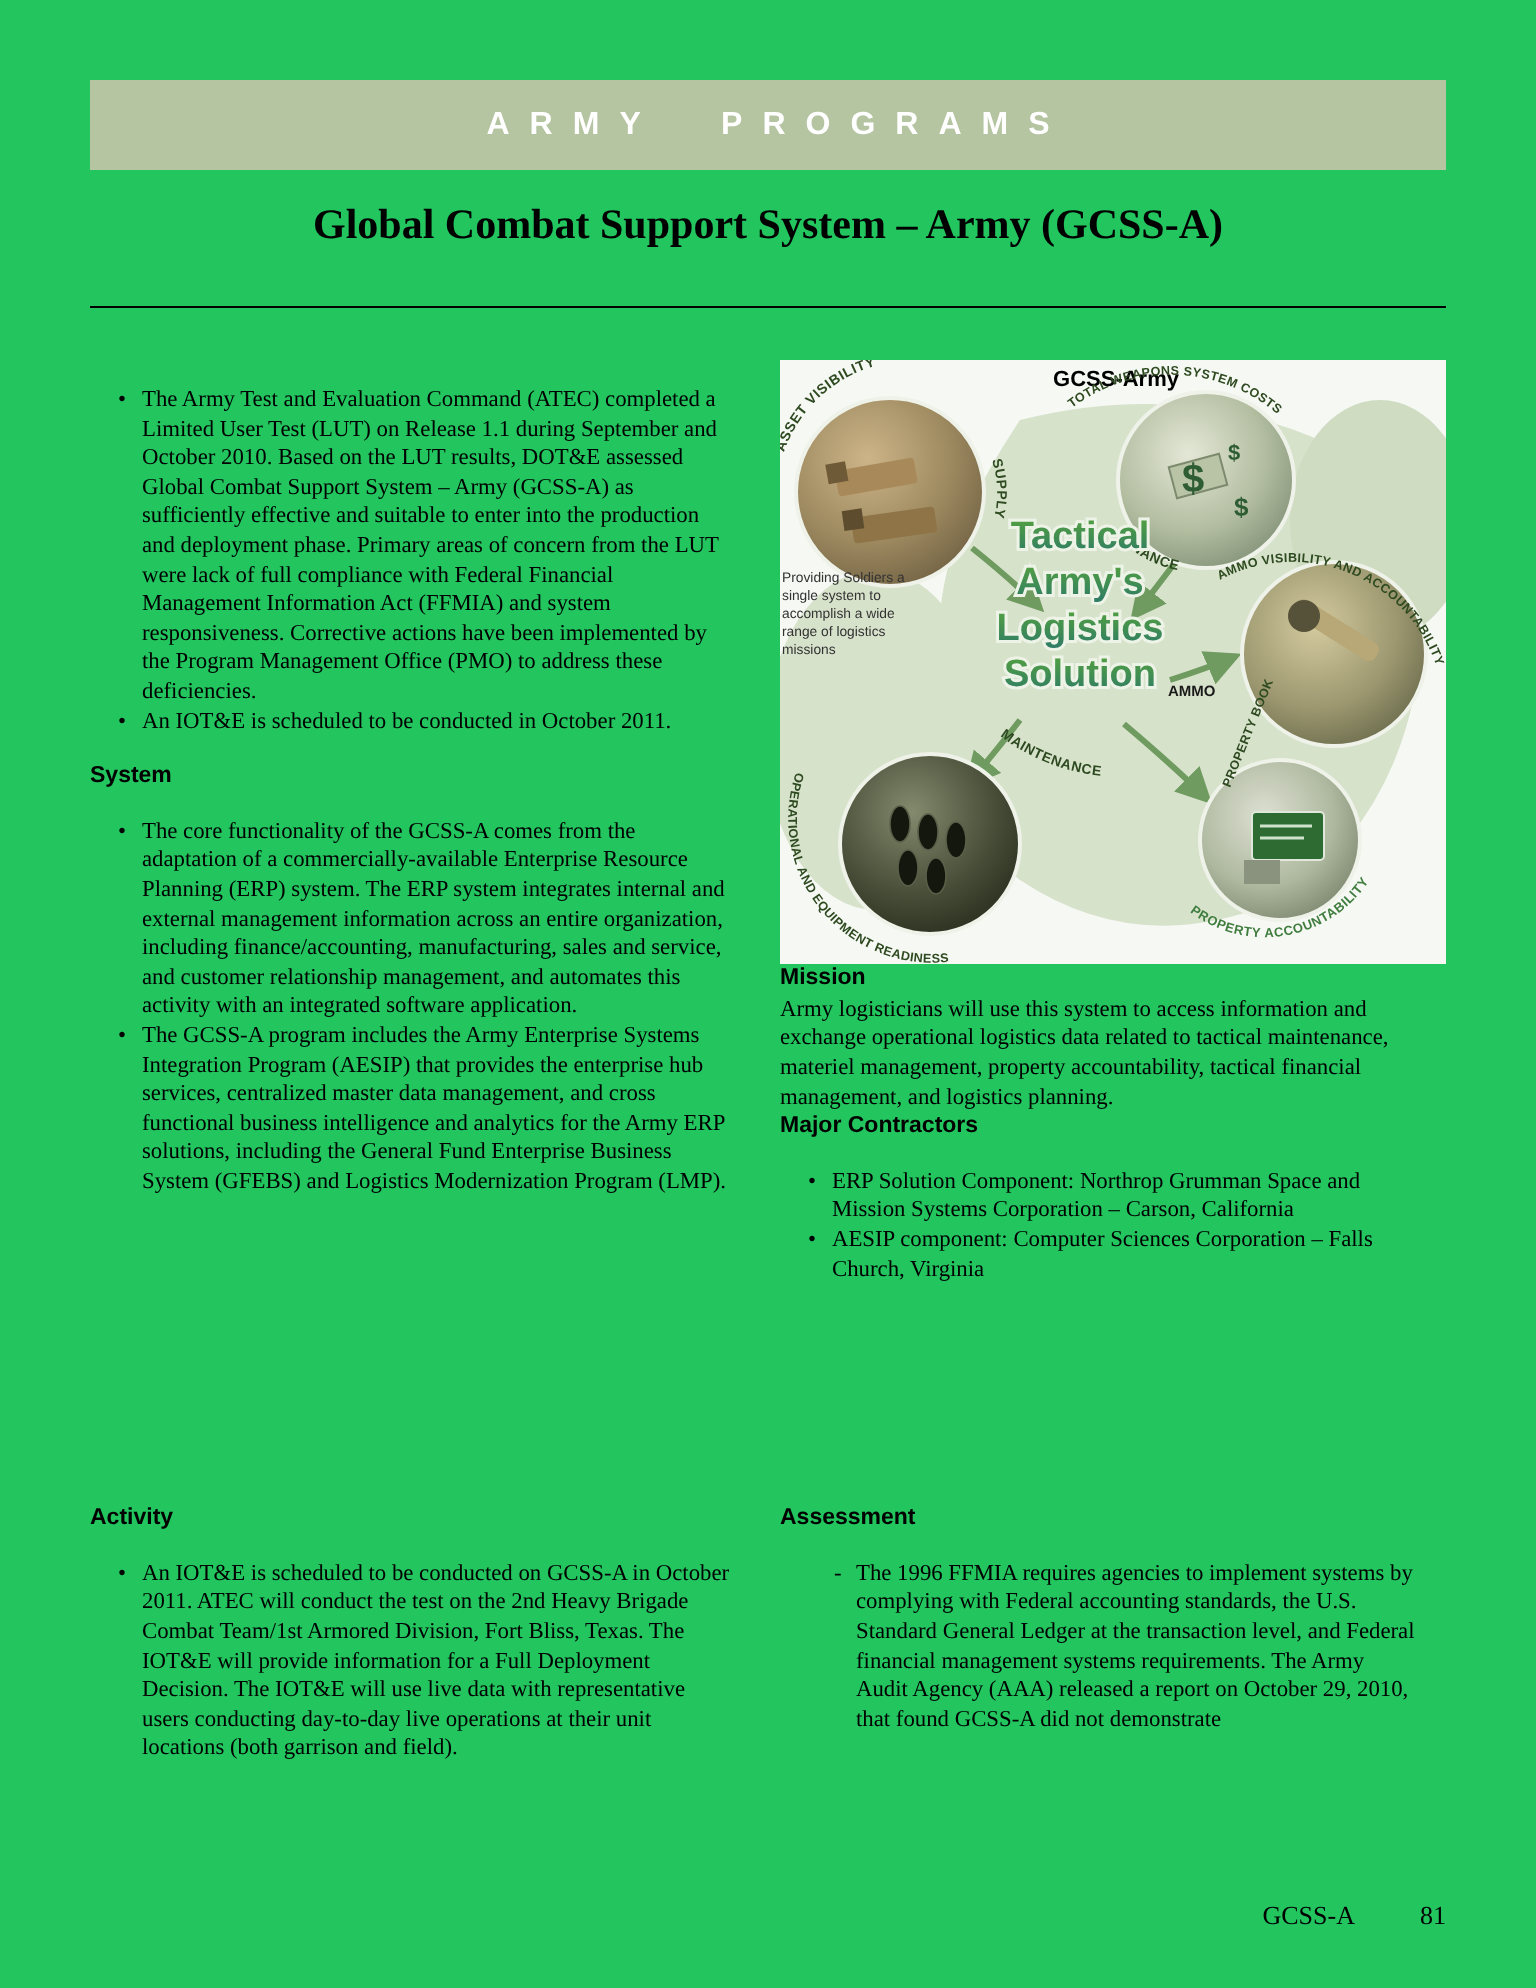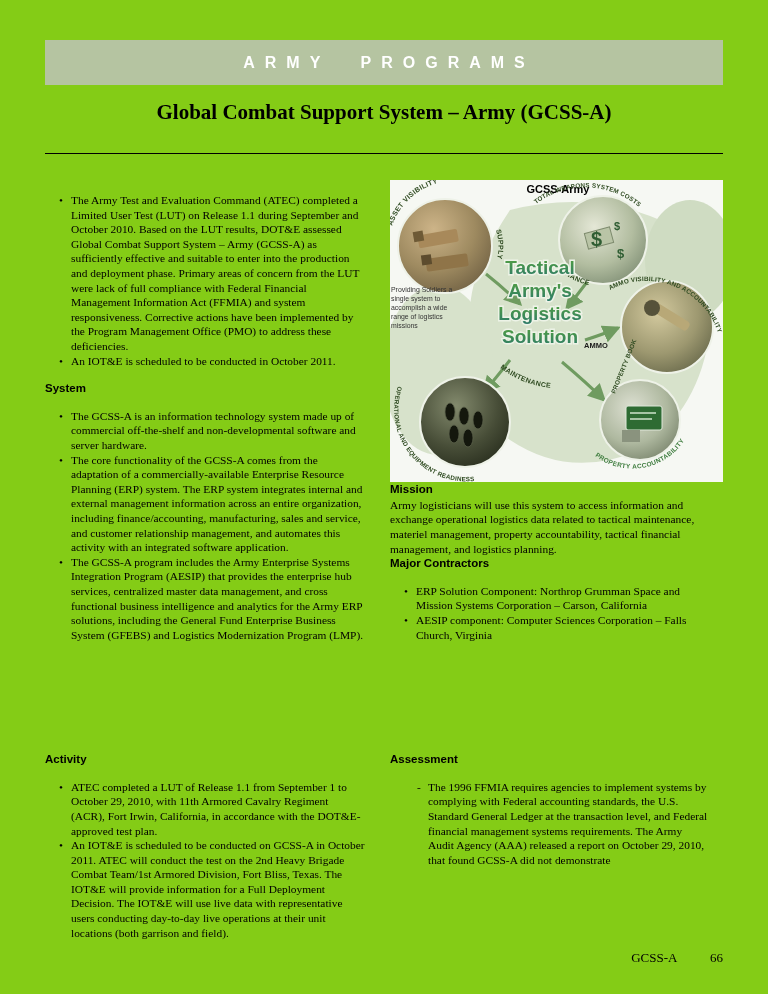--- a/index.html
+++ b/index.html
@@ -1,17 +1,17 @@
 <!DOCTYPE html>
 <html><head>
 <meta charset="utf-8">
 <style>
   html,body{margin:0;padding:0;}
   body{width:768px;height:994px;background:#ffffff;font-family:"Liberation Serif",serif;color:#000;}
-  .page{position:relative;width:768px;height:994px;overflow:hidden;background:#84cc16;}
+  .page{position:relative;width:768px;height:994px;overflow:hidden;background:#22c55e;}
   .banner{position:absolute;left:45px;top:40px;width:678px;height:45px;background:#b5c4a1;display:flex;align-items:center;justify-content:center;}
   .banner-text{font-family:"Liberation Sans",sans-serif;font-weight:bold;font-size:16px;letter-spacing:10px;word-spacing:16px;color:#ffffff;text-indent:10px;}
   .title{position:absolute;left:45px;top:100px;width:678px;text-align:center;font-weight:bold;font-size:21px;}
   .rule{position:absolute;left:45px;top:153px;width:678px;height:0;border-top:1.5px solid #000;}
   .col{position:absolute;width:333px;font-size:11.4px;line-height:1.28;}
   #col-left-top{left:45px;top:180px;}
   #col-right-top{left:390px;top:180px;}
   #col-left-bottom{left:45px;top:752px;}
   #col-right-bottom{left:390px;top:752px;}
   h3.sec{font-family:"Liberation Sans",sans-serif;font-size:11.5px;margin:0 0 1px 0;}
@@ -44,21 +44,20 @@
   <div class="title">Global Combat Support System – Army (GCSS-A)</div>
   <div class="rule"></div>
 
   <div class="col" id="col-left-top">
     <ul class="bul">
       <li>The Army Test and Evaluation Command (ATEC) completed a Limited User Test (LUT) on Release 1.1 during September and October 2010. Based on the LUT results, DOT&amp;E assessed Global Combat Support System – Army (GCSS-A) as sufficiently effective and suitable to enter into the production and deployment phase. Primary areas of concern from the LUT were lack of full compliance with Federal Financial Management Information Act (FFMIA) and system responsiveness. Corrective actions have been implemented by the Program Management Office (PMO) to address these deficiencies.</li>
       <li>An IOT&amp;E is scheduled to be conducted in October 2011.</li>
     </ul>
     <h3 class="sec sec-gap">System</h3>
     <ul class="bul">
-      <li>The GCSS-A is an information technology system made up of commercial off-the-shelf and non-developmental software and server hardware.</li>
       <li>The core functionality of the GCSS-A comes from the adaptation of a commercially-available Enterprise Resource Planning (ERP) system. The ERP system integrates internal and external management information across an entire organization, including finance/accounting, manufacturing, sales and service, and customer relationship management, and automates this activity with an integrated software application.</li>
       <li>The GCSS-A program includes the Army Enterprise Systems Integration Program (AESIP) that provides the enterprise hub services, centralized master data management, and cross functional business intelligence and analytics for the Army ERP solutions, including the General Fund Enterprise Business System (GFEBS) and Logistics Modernization Program (LMP).</li>
     </ul>
   </div>
 
   <div class="col" id="col-right-top">
 
     <div class="figure">
       <svg viewBox="0 0 333 302" width="333" height="302">
         <defs>
@@ -190,30 +189,29 @@
     <h3 class="sec sec-gap">Major Contractors</h3>
     <ul class="bul">
       <li>ERP Solution Component: Northrop Grumman Space and Mission Systems Corporation – Carson, California</li>
       <li>AESIP component: Computer Sciences Corporation – Falls Church, Virginia</li>
     </ul>
   </div>
 
   <div class="col" id="col-left-bottom">
     <h3 class="sec">Activity</h3>
     <ul class="bul">
-      <li>ATEC completed a LUT of Release 1.1 from September 1 to October 29, 2010, with 11th Armored Cavalry Regiment (ACR), Fort Irwin, California, in accordance with the DOT&amp;E-approved test plan.</li>
       <li>An IOT&amp;E is scheduled to be conducted on GCSS-A in October 2011. ATEC will conduct the test on the 2nd Heavy Brigade Combat Team/1st Armored Division, Fort Bliss, Texas. The IOT&amp;E will provide information for a Full Deployment Decision. The IOT&amp;E will use live data with representative users conducting day-to-day live operations at their unit locations (both garrison and field).</li>
     </ul>
   </div>
 
   <div class="col" id="col-right-bottom">
     <h3 class="sec">Assessment</h3>
     <ul class="bul">
       <li class="dash">The 1996 FFMIA requires agencies to implement systems by complying with Federal accounting standards, the U.S. Standard General Ledger at the transaction level, and Federal financial management systems requirements. The Army Audit Agency (AAA) released a report on October 29, 2010, that found GCSS-A did not demonstrate</li>
     </ul>
   </div>
 
   <div class="footer">
     <span>GCSS-A</span>
-    <span class="pg">66</span>
+    <span class="pg">81</span>
   </div>
 
 </div>
 
 </body></html>

